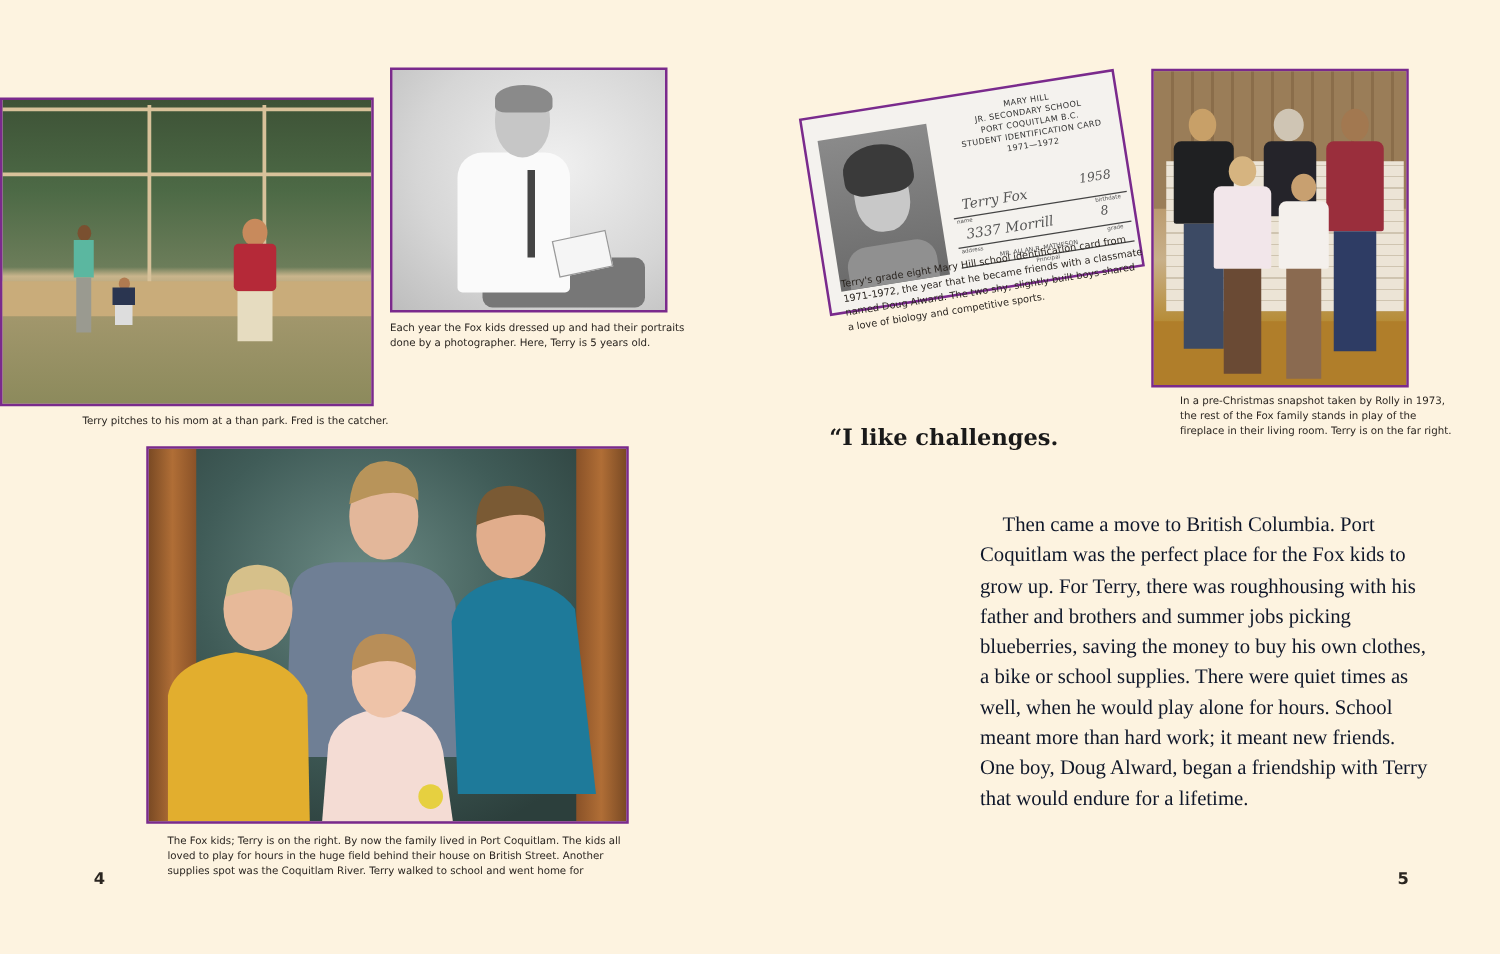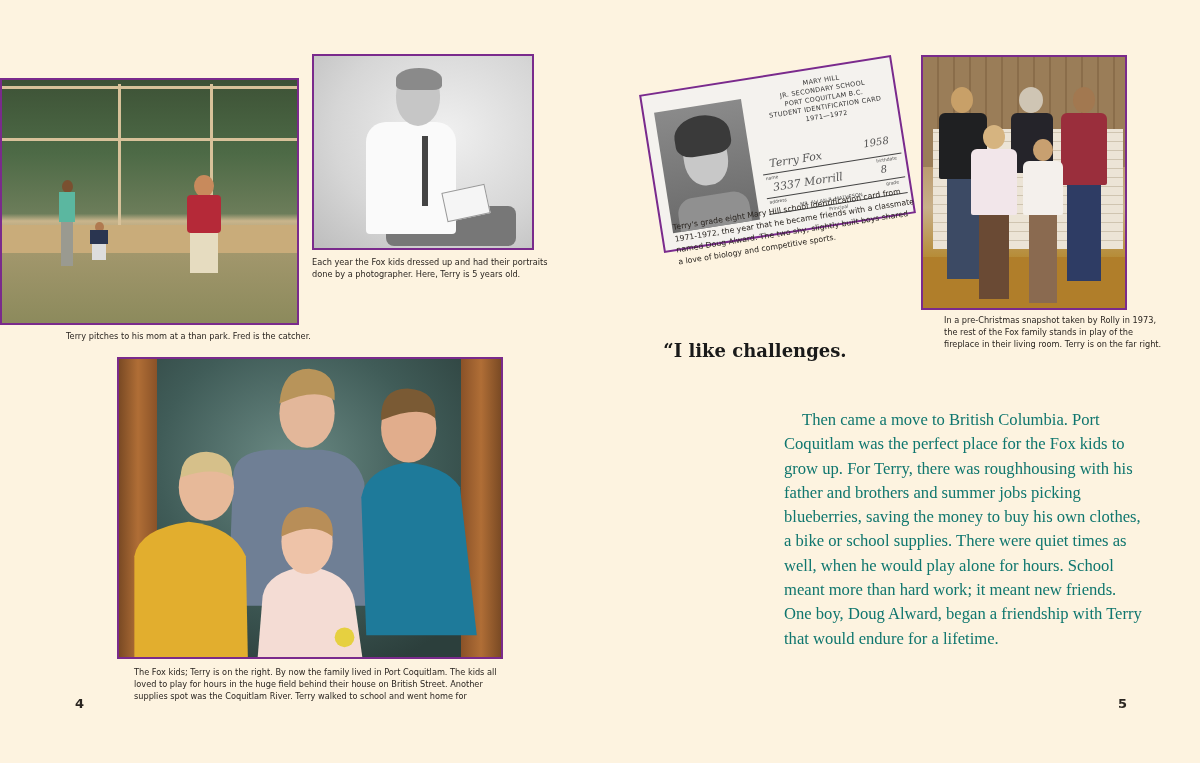--- a/index.html
+++ b/index.html
@@ -38,21 +38,21 @@
     font-size: 18px;
     line-height: 25px;
     color: #1a1a1a;
   }
   .body-text {
     position: absolute;
     left: 784px; top: 408px; width: 360px;
     font-family: "Liberation Serif", serif;
     font-size: 16.6px;
     line-height: 24.3px;
-    color: #0f766e;
+    color: #0f172a;
   }
   .body-text span { text-indent: 18px; display: block; }
 
   
   #p1 { left: 0; top: 78px; width: 299px; height: 247px;
         background: linear-gradient(180deg,#3d5236 0%,#4d6a46 30%,#6c7d5a 55%,#c9b58c 58%,#a79a70 64%,#8c8a5c 100%); }
   #p1 .fence-h { position:absolute; left:0; right:0; height:3px; background:#d8c29a; }
   #p1 .fence-v { position:absolute; top:4px; width:3px; height:148px; background:#d8c29a; }
   #p1 .wall { position:absolute; left:0; right:0; top:145px; height:28px; background:#c9ac7a; }
   #p1 .kid { position:absolute; left:182px; top:95px; width:40px; height:130px; }

